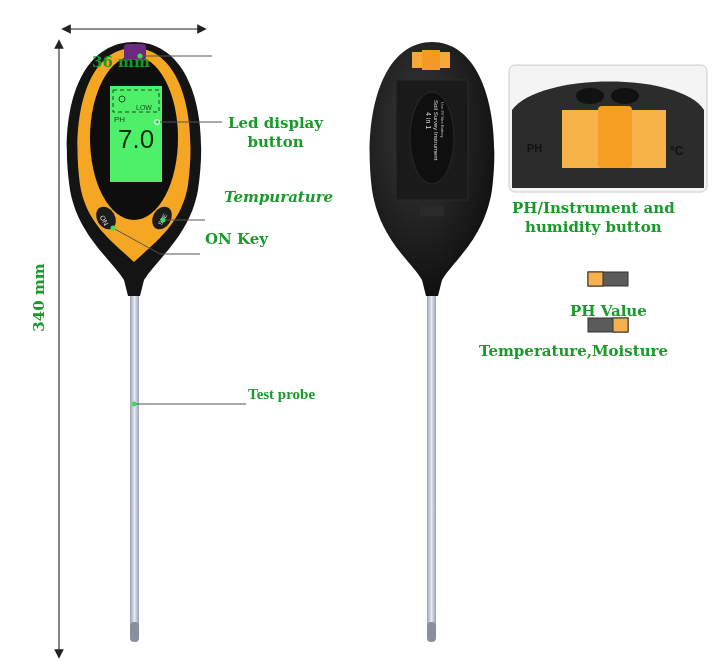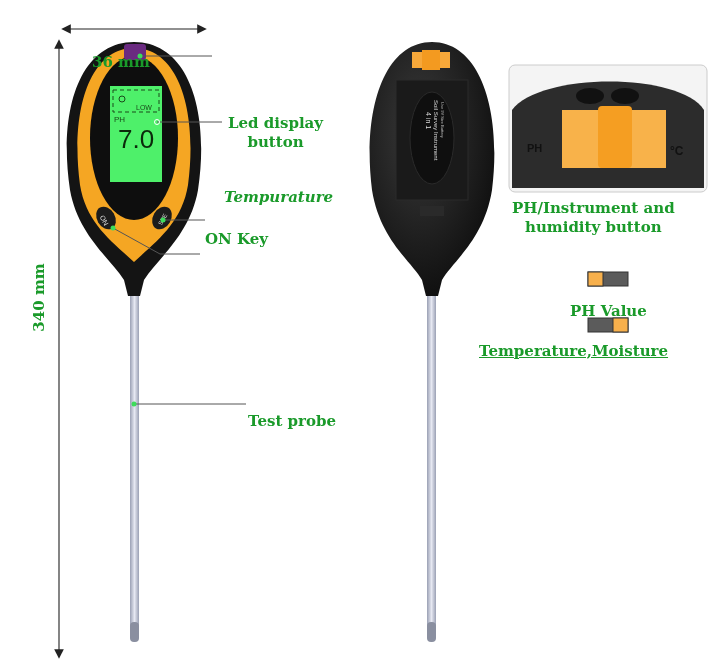--- a/index.html
+++ b/index.html
@@ -105,21 +105,21 @@
   <div>Led display</div>
   <div>button</div>
 </div>
 
 <div class="lbl" style="left:224px;top:188px;font-style:italic;">
   <div>Tempurature</div>
 </div>
 
 <div class="lbl" style="left:205px;top:230px;">ON Key</div>
 
-<div class="lbl" style="left:248px;top:412px;">Test probe</div>
+<div class="lbl" style="left:248px;top:385px;font-family:Liberation Serif, serif;">Test probe</div>
 
 <div class="lbl" style="left:512px;top:199px;">
   <div>PH/Instrument and</div>
   <div>humidity button</div>
 </div>
 
 <div class="lbl" style="left:570px;top:290px;margin-top:12px;">PH Value</div>
-<div class="lbl" style="left:479px;top:342px;text-decoration:underline;">Temperature,Moisture</div>
+<div class="lbl" style="left:479px;top:342px;">Temperature,Moisture</div>
 
 </body></html>

